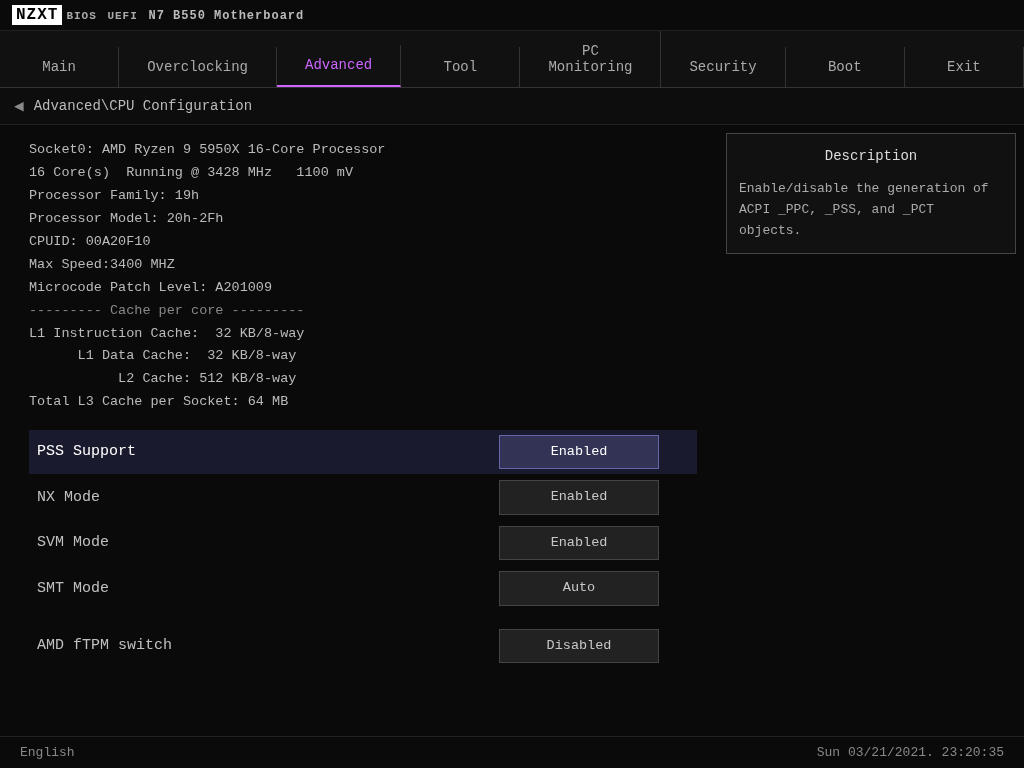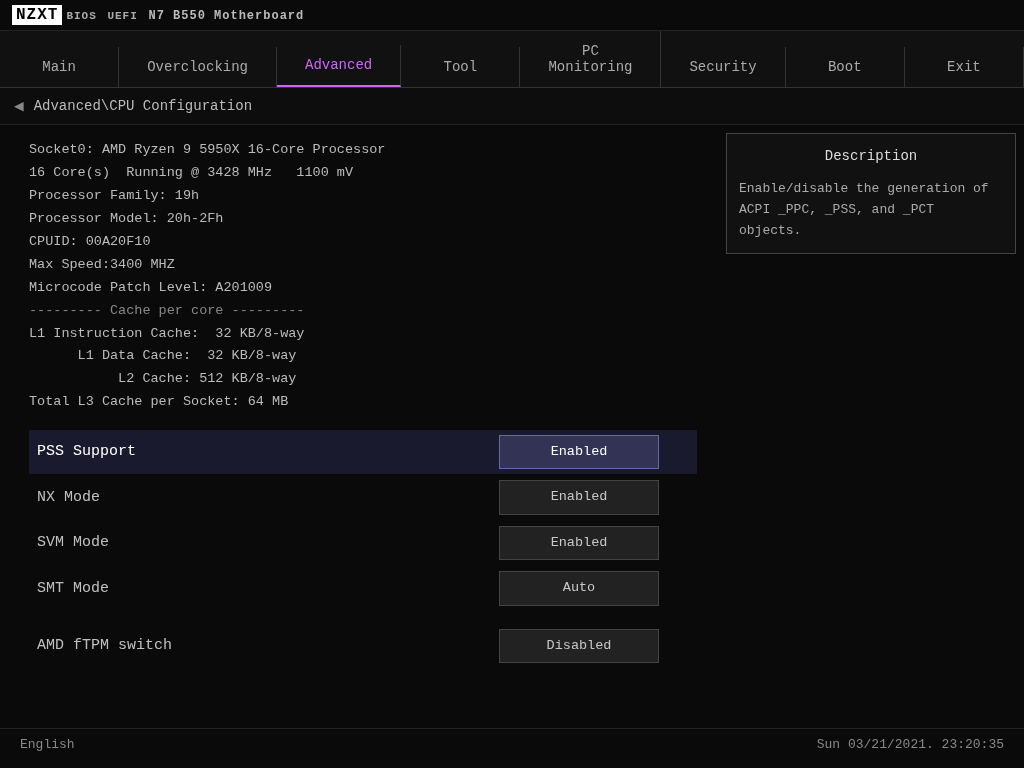--- a/index.html
+++ b/index.html
@@ -179,21 +179,21 @@
     #footer {
       background: #0a0a0a;
       border-top: 1px solid #222;
       padding: 8px 20px;
       display: flex;
       justify-content: space-between;
       align-items: center;
       color: #888;
       font-size: 13px;
       position: absolute;
-      bottom: 8px;
+      bottom: 0;
       width: 1024px;
     }
 
     
     .cache-divider {
       color: #888;
     }
 
     
     .setting-row.ftpm {

